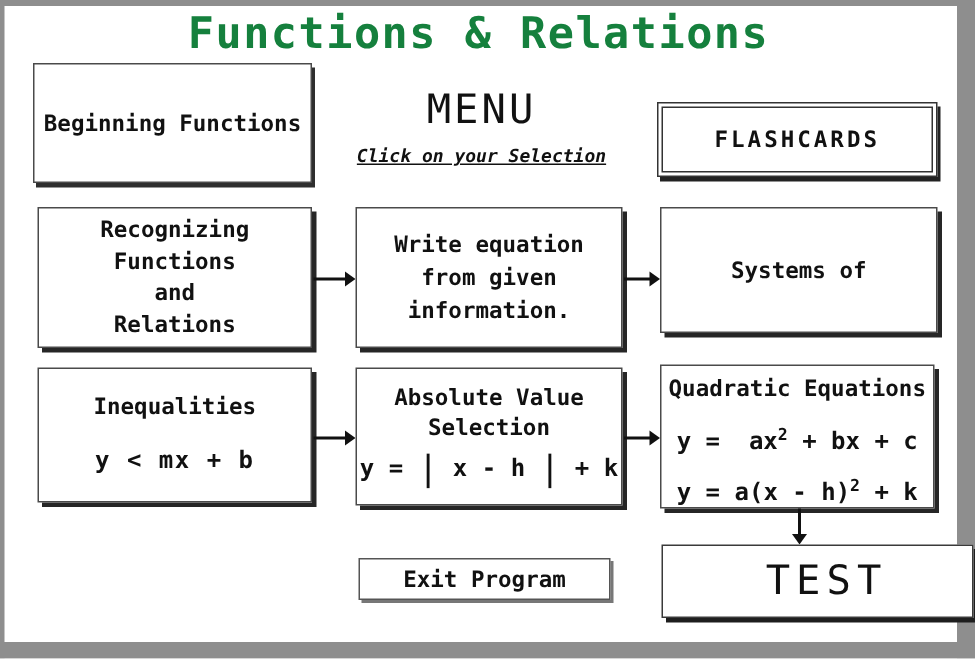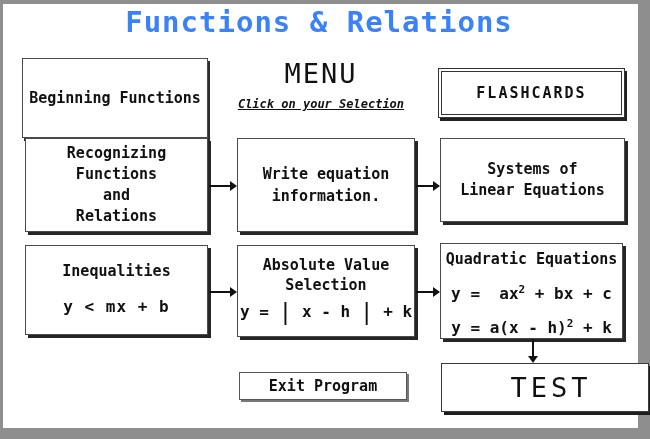--- a/index.html
+++ b/index.html
@@ -17,21 +17,21 @@
   .frame-edge { position: absolute; background: #8e8e8e; }
   .frame-top    { left: 0; top: 0;   width: 650px; height: 4px; }
   .frame-left   { left: 0; top: 0;   width: 3px;   height: 439px; }
   .frame-right  { left: 638px; top: 0; width: 12px; height: 439px; }
   .frame-bottom { left: 0; top: 428px; width: 650px; height: 11px; }
 
   .title {
     position: absolute; left: 0; right: 12px; top: 5px;
     text-align: center;
     font-size: 29px; font-weight: bold; letter-spacing: 1px;
-    color: #3b82f6;
+    color: #15803d;
   }
 
   .menu-head {
     position: absolute; left: 230px; top: 58px; width: 182px;
     text-align: center; font-size: 27px; font-weight: 500; letter-spacing: 2px;
   }
   .menu-sub {
     position: absolute; left: 230px; top: 97px; width: 182px;
     text-align: center; font-size: 12px; font-weight: bold;
     text-decoration: underline;
@@ -44,21 +44,21 @@
     border: 1px solid #4a4a4a;
     box-shadow: 3px 3px 0 #262626;
     display: flex; flex-direction: column;
     align-items: center; justify-content: center;
     text-align: center;
     font-size: 15px; font-weight: bold;
     line-height: 21px;
     cursor: pointer;
   }
 
-  .box-beginning { left: 22px; top: 58px; width: 186px; height: 80px; box-shadow: 2px 3px 0 #2e2e2e; }
+  .box-beginning { left: 22px; top: 42px; width: 186px; height: 80px; box-shadow: 2px 3px 0 #2e2e2e; }
 
   .box-flashcards {
     left: 438px; top: 68px; width: 187px; height: 50px;
     padding: 2px; box-shadow: 2px 3px 0 #222;
     border-color: #333;
   }
   .box-flashcards .inner {
     border: 1px solid #333;
     width: 100%; height: 100%;
     display: flex; align-items: center; justify-content: center;
@@ -142,31 +142,31 @@
     <div>Relations</div>
   </div>
 
   <div class="arrow-right arrow-r2a">
     <div class="shaft"></div>
       <div class="head"></div>
   </div>
 
   <div class="box box-write">
     <div>Write equation</div>
+    <div>from given</div>
     <div>information.</div>
   </div>
 
   <div class="arrow-right arrow-r2b">
     <div class="shaft"></div>
       <div class="head"></div>
   </div>
 
   <div class="box box-systems">
     <div>Systems of</div>
-    <div>Linear Equations</div>
   </div>
 
   <div class="box box-inequalities">
     <div>Inequalities</div>
     <div class="eq">y &lt; mx + b</div>
   </div>
 
   <div class="arrow-right arrow-r3a">
     <div class="shaft"></div>
       <div class="head"></div>

